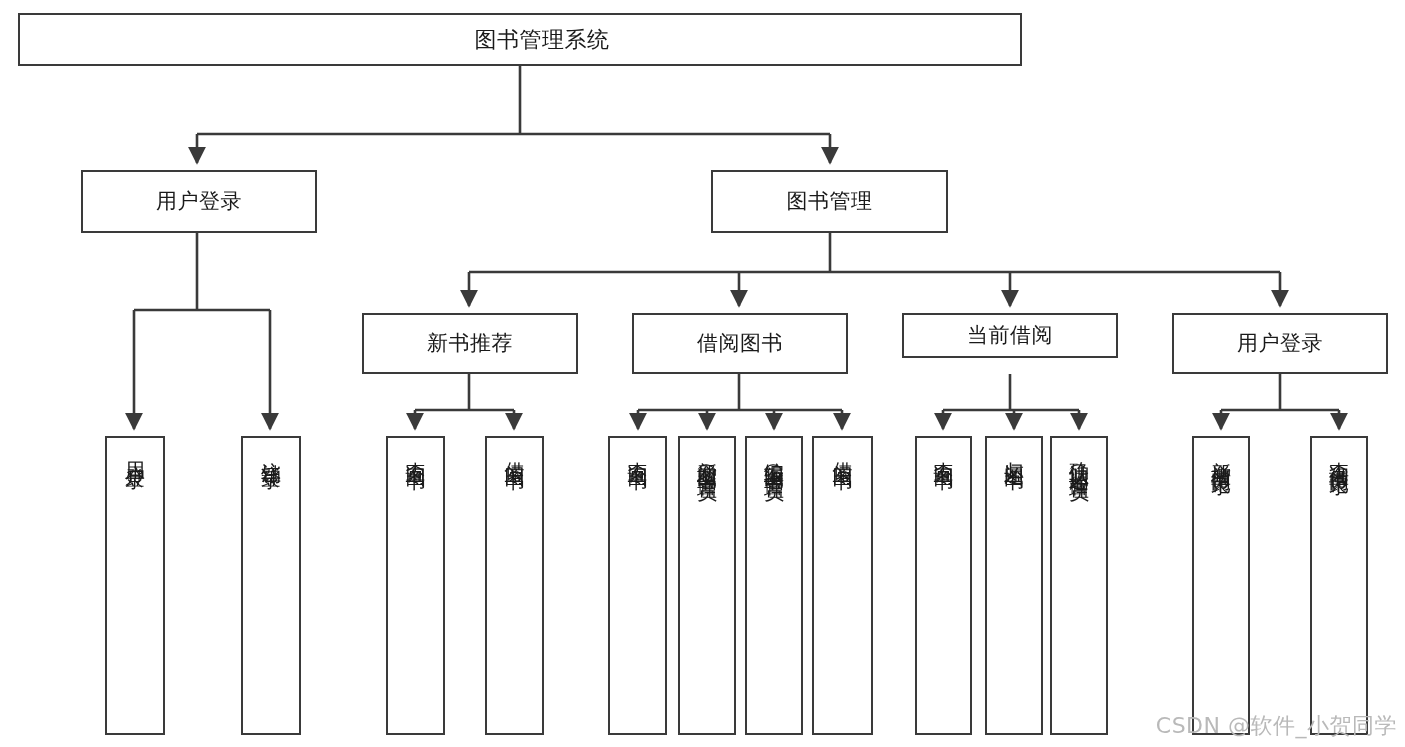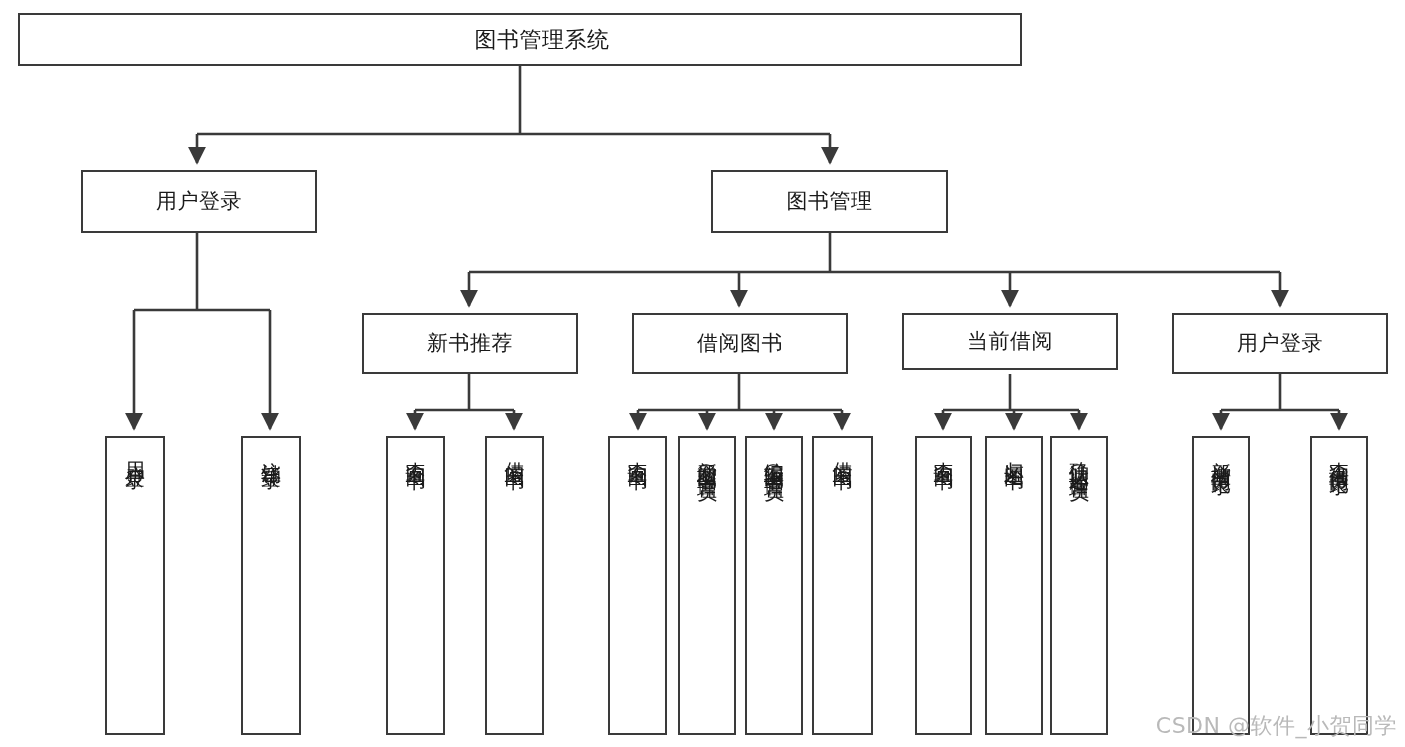--- a/index.html
+++ b/index.html
@@ -140,21 +140,21 @@
   <div class="node h" style="left:711px; top:170px; width:237px; height:63px;">
     <span class="label">图书管理</span>
   </div>
 
   <div class="node h" style="left:362px; top:313px; width:216px; height:61px;">
     <span class="label">新书推荐</span>
   </div>
   <div class="node h" style="left:632px; top:313px; width:216px; height:61px;">
     <span class="label">借阅图书</span>
   </div>
-  <div class="node h" style="left:902px; top:313px; width:216px; height:57px;">
+  <div class="node h" style="left:902px; top:313px; width:216px; height:45px;">
     <span class="label">当前借阅</span>
   </div>
   <div class="node h" style="left:1172px; top:313px; width:216px; height:61px;">
     <span class="label">用户登录</span>
   </div>
 
   <div class="node v" style="left:105px; top:436px; width:60px; height:299px;">
     <span class="label">用户登录</span>
   </div>
   <div class="node v" style="left:241px; top:436px; width:60px; height:299px;">

